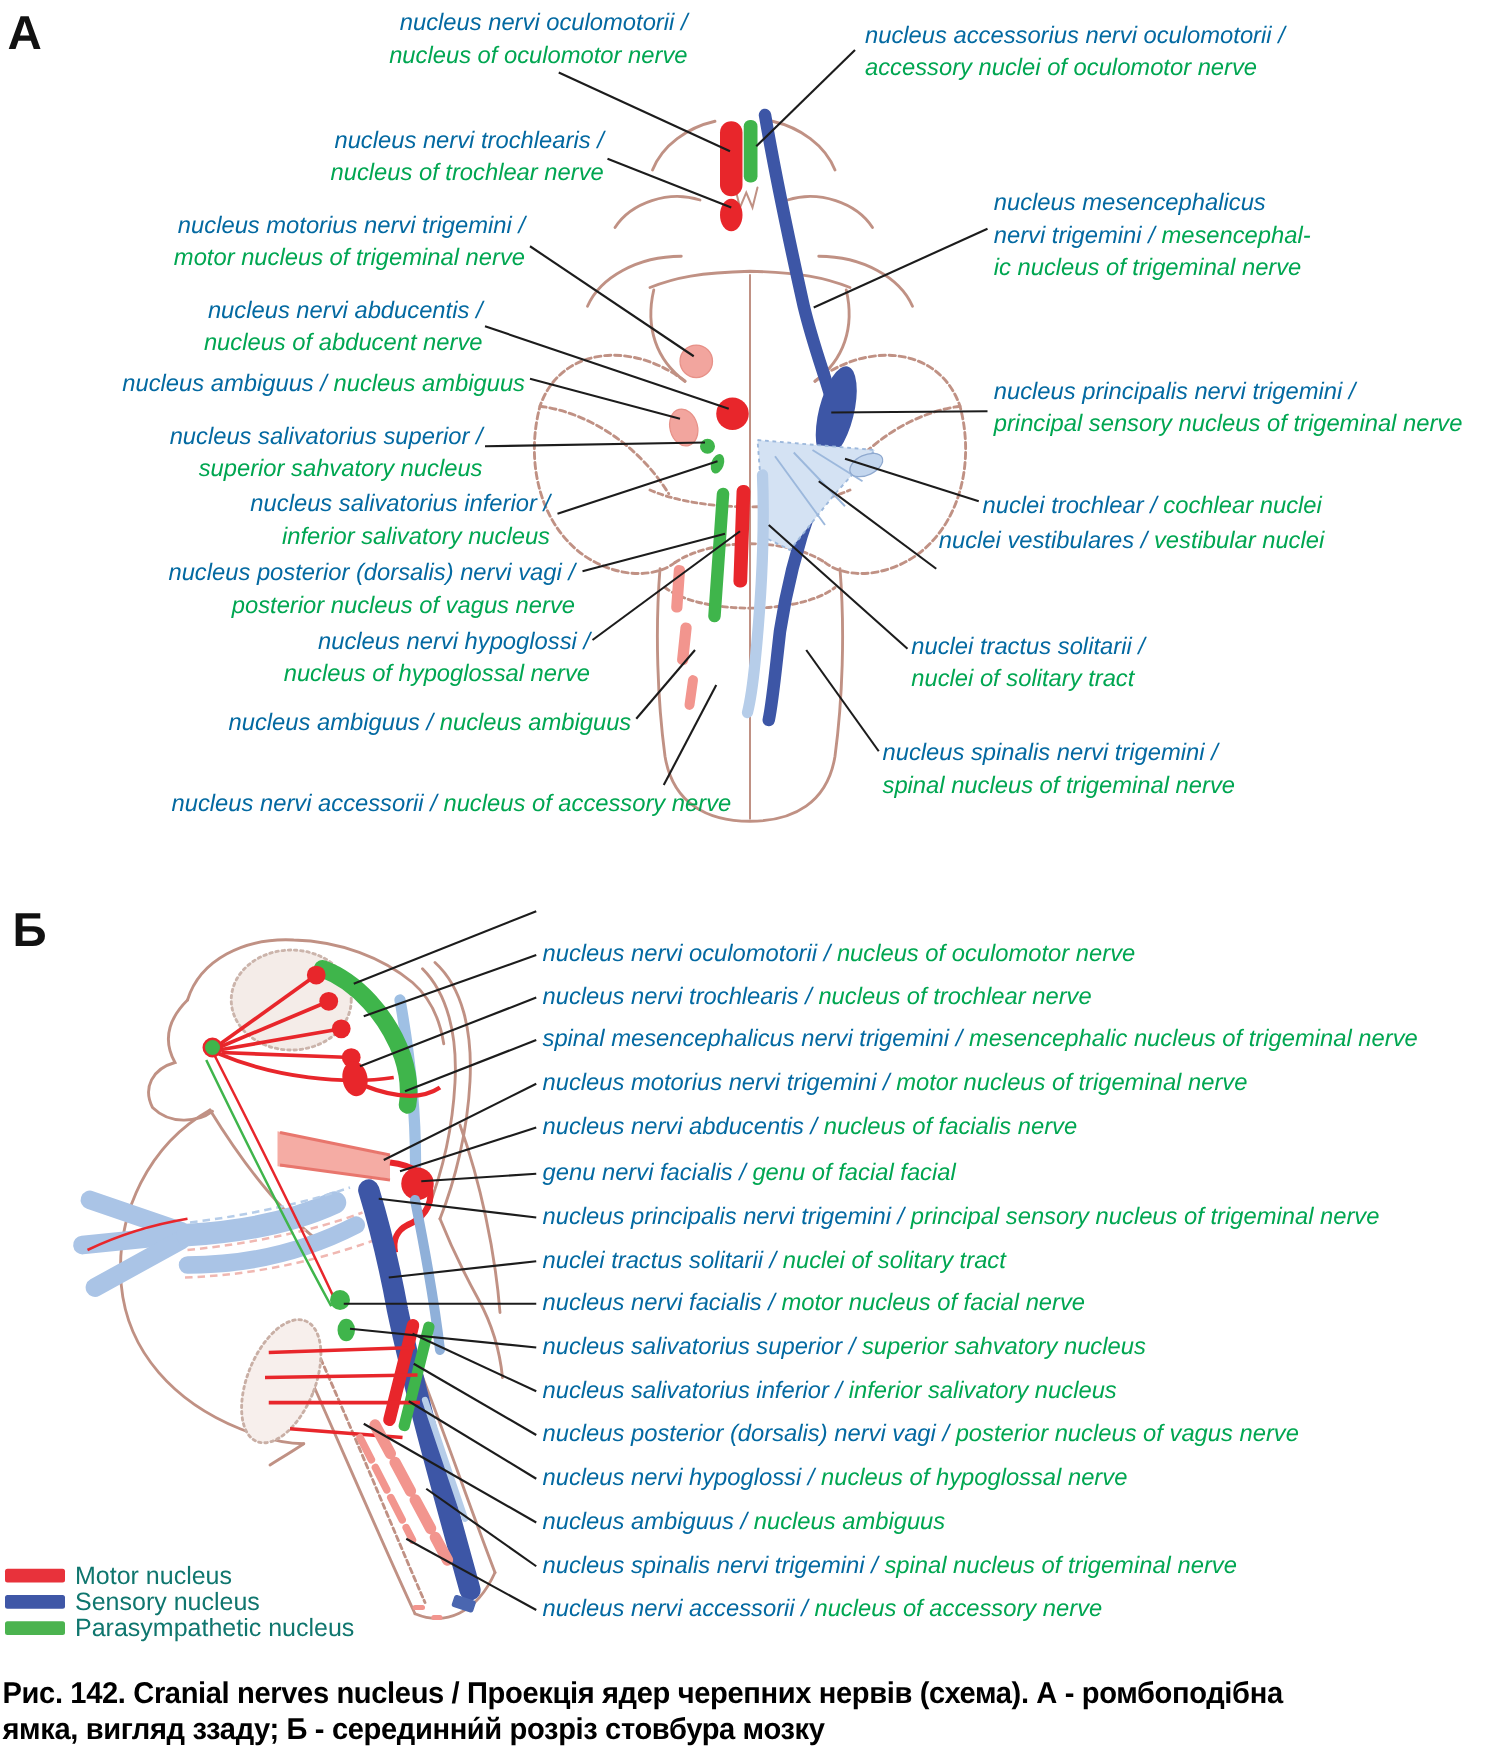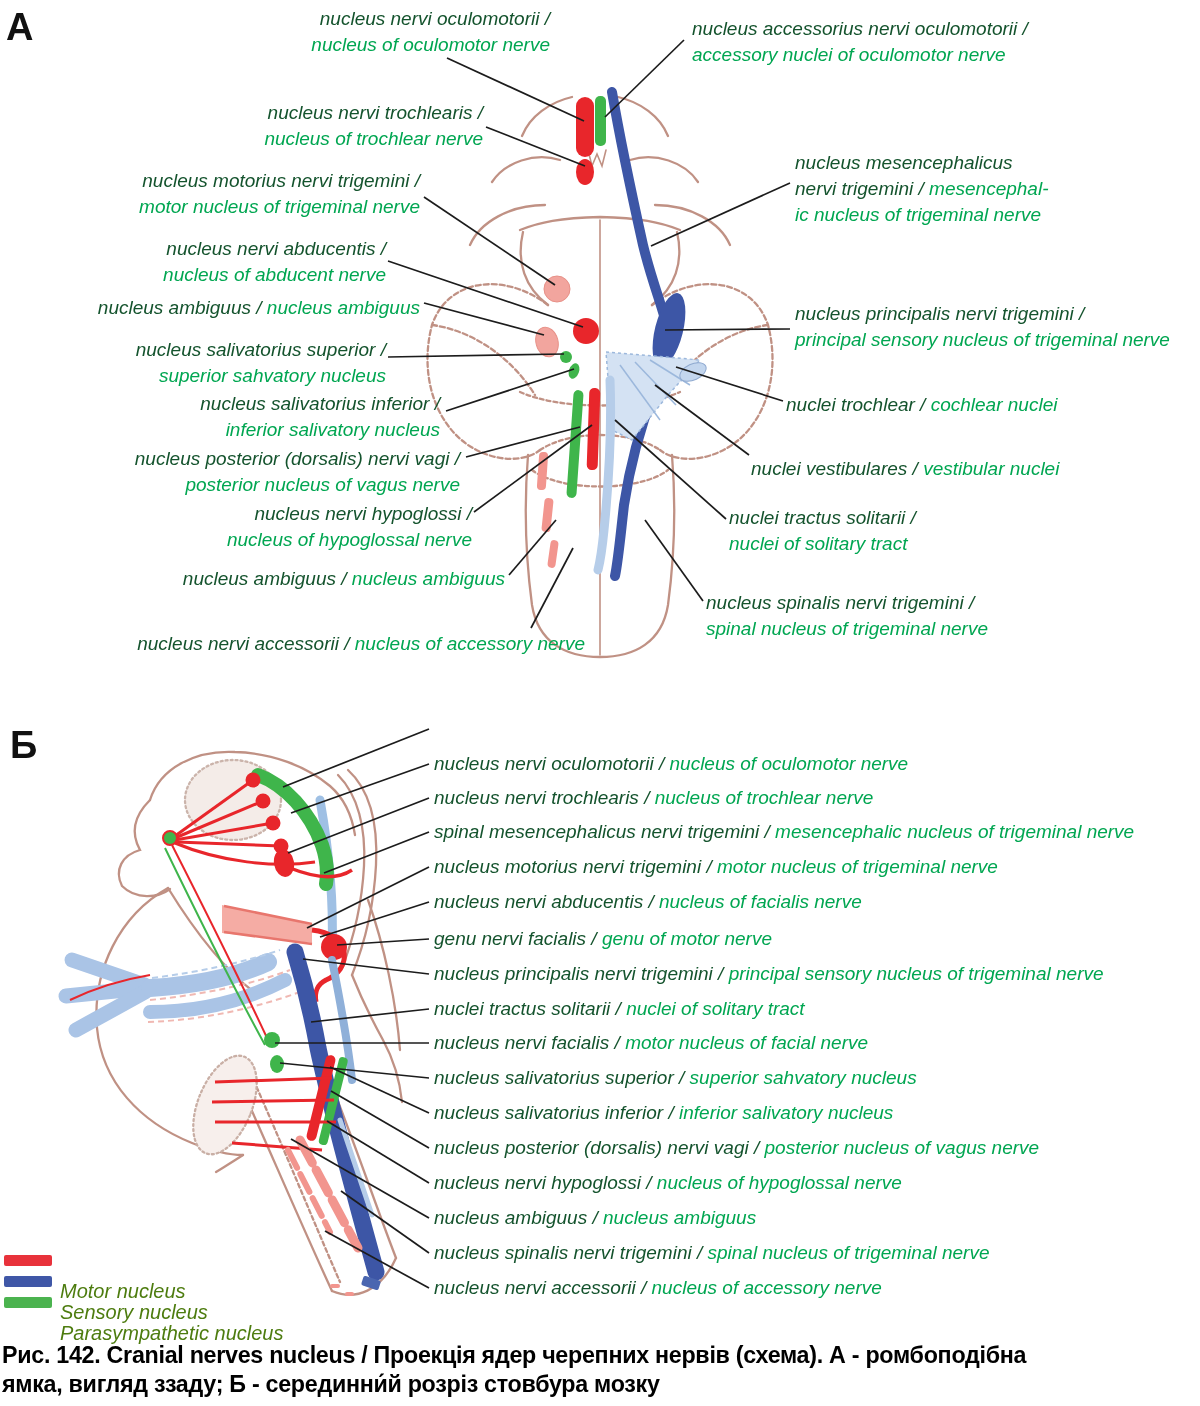--- a/index.html
+++ b/index.html
@@ -3,25 +3,25 @@
 <meta charset="utf-8">
 <style>
   html,body{margin:0;padding:0;background:#fff;}
   .canvas{position:relative;width:1200px;height:1406px;background:#fff;overflow:hidden;
           font-family:"Liberation Sans",sans-serif;color:#231f20;}
   svg.art{position:absolute;left:0;top:0;z-index:1;}
   .panel-letter{position:absolute;z-index:3;font-weight:bold;font-size:38px;color:#111;}
   .lbl{position:absolute;z-index:3;font-style:italic;font-size:19px;line-height:26px;white-space:nowrap;}
   .ra{text-align:right;}
   .grn{color:#00a651;}
-  .blk{color:#14532d;}
+  .blk{color:#0369a1;}
   .legend{position:absolute;z-index:3;}
   .leg-row{position:absolute;height:22px;}
   .leg-swatch{position:absolute;left:0;top:5px;width:48px;height:11px;border-radius:2px;}
-  .leg-text{position:absolute;left:56px;top:0;font-style:italic;font-size:20px;line-height:22px;color:#4d7c0f;white-space:nowrap;margin-top:30px;}
+  .leg-text{position:absolute;left:56px;top:0;font-size:20px;line-height:22px;color:#0f766e;white-space:nowrap;}
   .caption{position:absolute;z-index:3;left:2px;top:1340px;font-weight:bold;font-size:24px;line-height:29px;color:#000;
            transform:scaleX(0.97);transform-origin:left top;white-space:nowrap;letter-spacing:-0.3px;}
 </style>
 </head>
 <body>
 
 <div class="canvas">
 
   <svg class="art" width="1200" height="1406" viewBox="0 0 1200 1406">
 
@@ -238,21 +238,21 @@
     <div class="blk">nucleus salivatorius superior /</div>
     <div class="grn">superior sahvatory nucleus</div>
   </div>
   <div class="lbl" style="left:786px;top:392px;">
     <span class="blk">nuclei trochlear / </span><span class="grn">cochlear nuclei</span>
   </div>
   <div class="lbl ra" style="right:760px;top:391px;">
     <div class="blk">nucleus salivatorius inferior /</div>
     <div class="grn">inferior salivatory nucleus</div>
   </div>
-  <div class="lbl" style="left:751px;top:456px;">
+  <div class="lbl" style="left:751px;top:420px;">
     <span class="blk">nuclei vestibulares / </span><span class="grn">vestibular nuclei</span>
   </div>
   <div class="lbl ra" style="right:740px;top:446px;">
     <div class="blk">nucleus posterior (dorsalis) nervi vagi /</div>
     <div class="grn">posterior nucleus of vagus nerve</div>
   </div>
   <div class="lbl ra" style="right:728px;top:501px;">
     <div class="blk">nucleus nervi hypoglossi /</div>
     <div class="grn">nucleus of hypoglossal nerve</div>
   </div>
@@ -269,21 +269,21 @@
   </div>
   <div class="lbl ra" style="right:615px;top:631px;">
     <span class="blk">nucleus nervi accessorii / </span><span class="grn">nucleus of accessory nerve</span>
   </div>
 
   <div class="lbl" style="left:434px;top:751px;"><span class="blk">nucleus nervi oculomotorii / </span><span class="grn">nucleus of oculomotor nerve</span></div>
   <div class="lbl" style="left:434px;top:785px;"><span class="blk">nucleus nervi trochlearis / </span><span class="grn">nucleus of trochlear nerve</span></div>
   <div class="lbl" style="left:434px;top:819px;"><span class="blk">spinal mesencephalicus nervi trigemini / </span><span class="grn">mesencephalic nucleus of trigeminal nerve</span></div>
   <div class="lbl" style="left:434px;top:854px;"><span class="blk">nucleus motorius nervi trigemini / </span><span class="grn">motor nucleus of trigeminal nerve</span></div>
   <div class="lbl" style="left:434px;top:889px;"><span class="blk">nucleus nervi abducentis / </span><span class="grn">nucleus of facialis nerve</span></div>
-  <div class="lbl" style="left:434px;top:926px;"><span class="blk">genu nervi facialis / </span><span class="grn">genu of motor nerve</span></div>
+  <div class="lbl" style="left:434px;top:926px;"><span class="blk">genu nervi facialis / </span><span class="grn">genu of facial facial</span></div>
   <div class="lbl" style="left:434px;top:961px;"><span class="blk">nucleus principalis nervi trigemini / </span><span class="grn">principal sensory nucleus of trigeminal nerve</span></div>
   <div class="lbl" style="left:434px;top:996px;"><span class="blk">nuclei tractus solitarii / </span><span class="grn">nuclei of solitary tract</span></div>
   <div class="lbl" style="left:434px;top:1030px;"><span class="blk">nucleus nervi facialis / </span><span class="grn">motor nucleus of facial nerve</span></div>
   <div class="lbl" style="left:434px;top:1065px;"><span class="blk">nucleus salivatorius superior / </span><span class="grn">superior sahvatory nucleus</span></div>
   <div class="lbl" style="left:434px;top:1100px;"><span class="blk">nucleus salivatorius inferior / </span><span class="grn">inferior salivatory nucleus</span></div>
   <div class="lbl" style="left:434px;top:1135px;"><span class="blk">nucleus posterior (dorsalis) nervi vagi / </span><span class="grn">posterior nucleus of vagus nerve</span></div>
   <div class="lbl" style="left:434px;top:1170px;"><span class="blk">nucleus nervi hypoglossi / </span><span class="grn">nucleus of hypoglossal nerve</span></div>
   <div class="lbl" style="left:434px;top:1205px;"><span class="blk">nucleus ambiguus / </span><span class="grn">nucleus ambiguus</span></div>
   <div class="lbl" style="left:434px;top:1240px;"><span class="blk">nucleus spinalis nervi trigemini / </span><span class="grn">spinal nucleus of trigeminal nerve</span></div>
   <div class="lbl" style="left:434px;top:1275px;"><span class="blk">nucleus nervi accessorii / </span><span class="grn">nucleus of accessory nerve</span></div>

